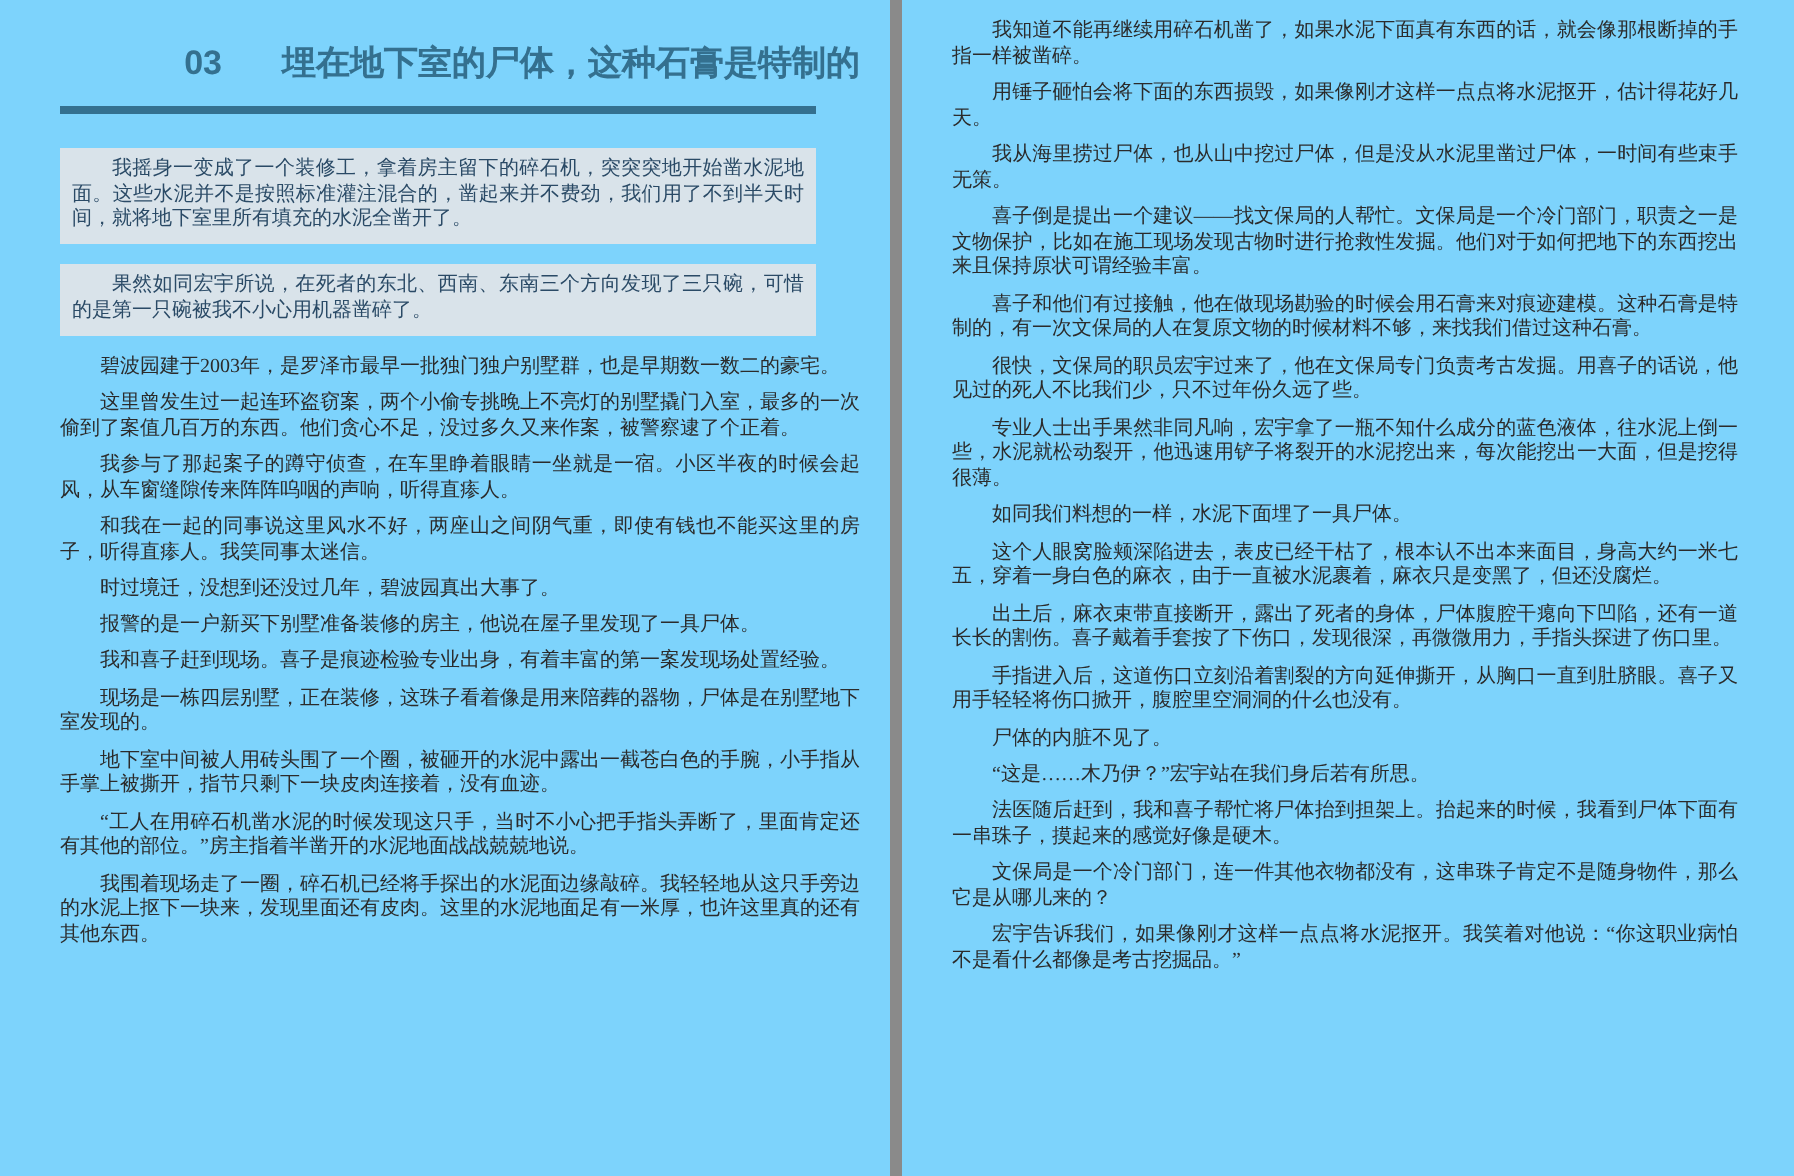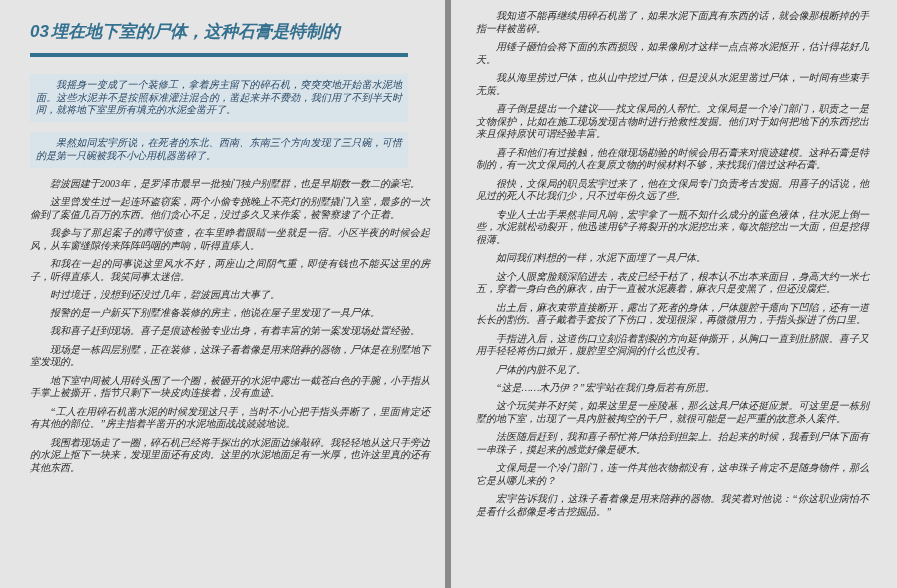--- a/index.html
+++ b/index.html
@@ -10,31 +10,32 @@
     --divider:#8a8a8a;
   }
   *{box-sizing:border-box;}
   html,body{margin:0;padding:0;}
   body{
     width:897px;height:588px;overflow:hidden;background:#ffffff;
     font-family:"Liberation Serif","DejaVu Serif",serif;
     color:var(--body-text);
   }
   .spread{display:flex;width:897px;height:588px;}
-  .page{background:#e5e5e5;font-style:italic;}
+  .page{background:#7dd3fc;}
   .page-left{width:445px;padding:20px 15px 0 30px;}
   .page-right{flex:1;padding:10px 28px 0 25px;}
   .divider{width:6px;background:var(--divider);}
 
   .chapter-header{
-    display:flex;align-items:baseline;gap:2px;
+    display:flex;align-items:baseline;gap:30px;
     font-family:"Liberation Sans","DejaVu Sans",sans-serif;
     font-weight:bold;font-size:17px;line-height:24px;
     color:var(--accent);
     white-space:nowrap;
+    justify-content:flex-end;
   }
   .title-rule{height:4px;background:var(--accent);width:378px;margin-top:9px;}
 
   .quotes{margin-top:17px;}
   .quotes p{
     background:var(--highlight-bg);
     color:var(--highlight-text);
     margin:0 22px 10px 0;
     padding:5px 6px;
   }
@@ -88,20 +89,19 @@
         <p>喜子倒是提出一个建议——找文保局的人帮忙。文保局是一个冷门部门，职责之一是文物保护，比如在施工现场发现古物时进行抢救性发掘。他们对于如何把地下的东西挖出来且保持原状可谓经验丰富。</p>
         <p>喜子和他们有过接触，他在做现场勘验的时候会用石膏来对痕迹建模。这种石膏是特制的，有一次文保局的人在复原文物的时候材料不够，来找我们借过这种石膏。</p>
         <p>很快，文保局的职员宏宇过来了，他在文保局专门负责考古发掘。用喜子的话说，他见过的死人不比我们少，只不过年份久远了些。</p>
         <p>专业人士出手果然非同凡响，宏宇拿了一瓶不知什么成分的蓝色液体，往水泥上倒一些，水泥就松动裂开，他迅速用铲子将裂开的水泥挖出来，每次能挖出一大面，但是挖得很薄。</p>
         <p>如同我们料想的一样，水泥下面埋了一具尸体。</p>
         <p>这个人眼窝脸颊深陷进去，表皮已经干枯了，根本认不出本来面目，身高大约一米七五，穿着一身白色的麻衣，由于一直被水泥裹着，麻衣只是变黑了，但还没腐烂。</p>
         <p>出土后，麻衣束带直接断开，露出了死者的身体，尸体腹腔干瘪向下凹陷，还有一道长长的割伤。喜子戴着手套按了下伤口，发现很深，再微微用力，手指头探进了伤口里。</p>
         <p>手指进入后，这道伤口立刻沿着割裂的方向延伸撕开，从胸口一直到肚脐眼。喜子又用手轻轻将伤口掀开，腹腔里空洞洞的什么也没有。</p>
         <p>尸体的内脏不见了。</p>
         <p>“这是……木乃伊？”宏宇站在我们身后若有所思。</p>
-        <p>这个玩笑并不好笑，如果这里是一座陵墓，那么这具尸体还挺应景。可这里是一栋别墅的地下室，出现了一具内脏被掏空的干尸，就很可能是一起严重的故意杀人案件。</p>
         <p>法医随后赶到，我和喜子帮忙将尸体抬到担架上。抬起来的时候，我看到尸体下面有一串珠子，摸起来的感觉好像是硬木。</p>
         <p>文保局是一个冷门部门，连一件其他衣物都没有，这串珠子肯定不是随身物件，那么它是从哪儿来的？</p>
-        <p>宏宇告诉我们，这珠子看着像是用来陪葬的器物。我笑着对他说：“你这职业病怕不是看什么都像是考古挖掘品。”</p>
+        <p>宏宇告诉我们，如果像刚才这样一点点将水泥抠开。我笑着对他说：“你这职业病怕不是看什么都像是考古挖掘品。”</p>
       </div>
   </div>
 
 </div>
 
 </body></html>

